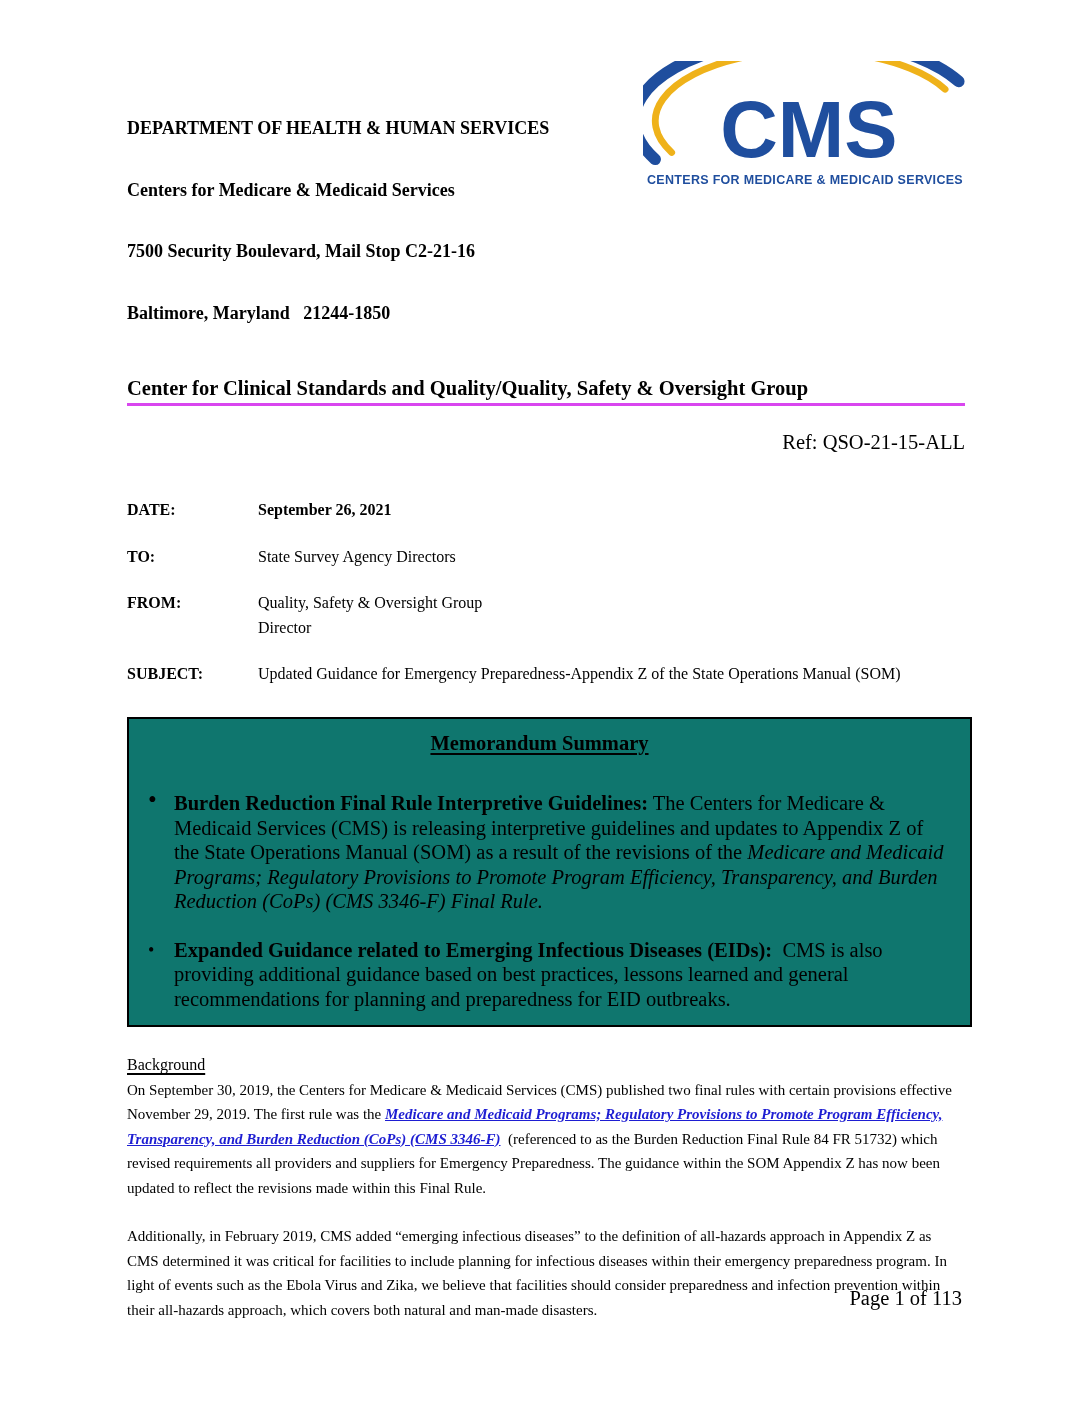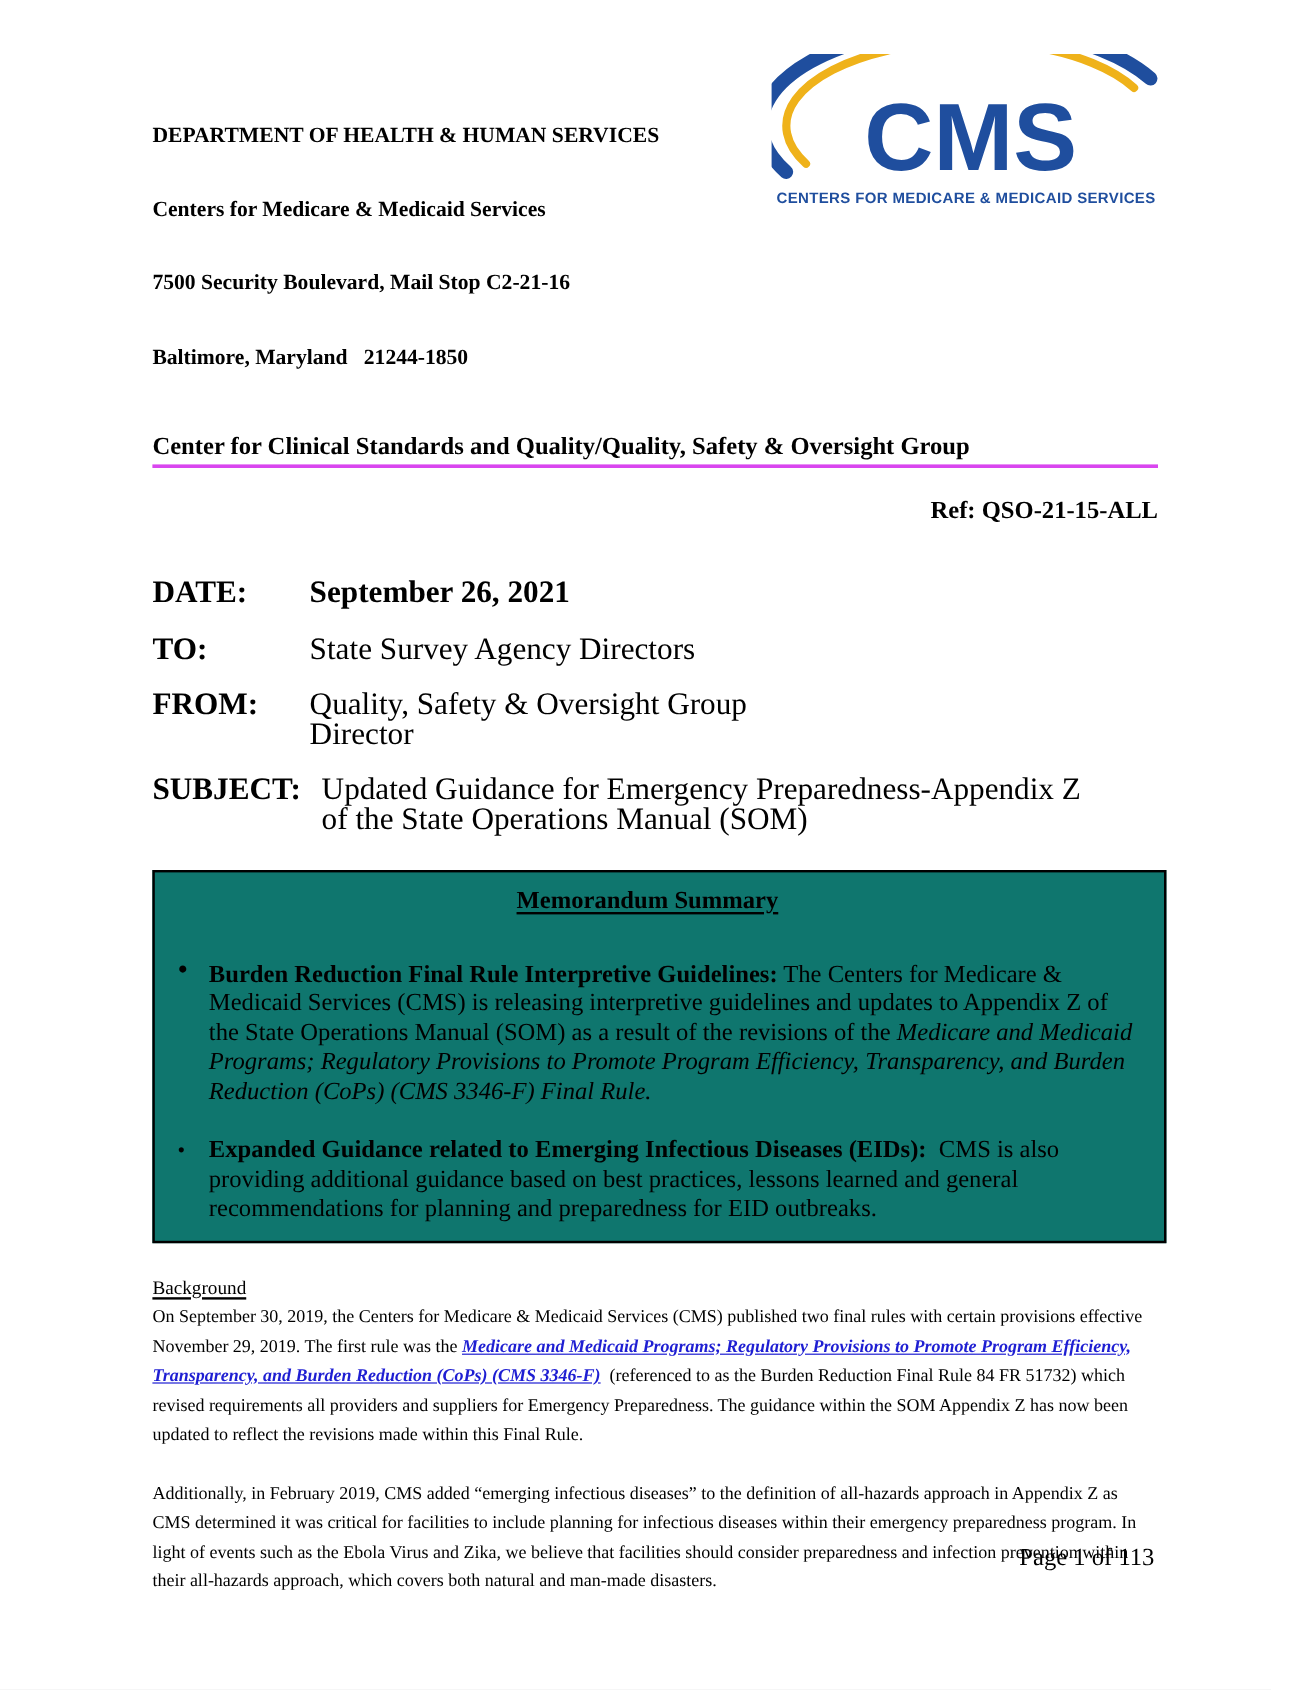--- a/index.html
+++ b/index.html
@@ -6,41 +6,41 @@
   .page {
     position:relative;
     width:1088px; height:1408px;
     background:#ffffff;
     font-family:"Liberation Serif","DejaVu Serif",serif;
     color:#000;
     overflow:hidden;
     margin:0 auto;
   }
   .content {
-    position:absolute; left:127px; top:0; width:838px;
+    position:absolute; left:127px; top:16px; width:838px;
   }
   
   .header-row { display:flex; justify-content:space-between; margin-top:45px; }
   .agency-block { padding-top:16px; font-weight:bold; font-size:18px; line-height:20.5px; white-space:pre; }
   .logo-block { width:322px; flex:0 0 auto; text-align:center; }
   .logo-tagline {
     font-family:"Liberation Sans","DejaVu Sans",sans-serif;
     font-weight:bold; font-size:12.5px; letter-spacing:0.3px;
     margin-top:0px; text-align:right; padding-right:2px;
   }
   
   .doc-title {
     margin-top:14px; font-weight:bold; font-size:20.5px; line-height:20.5px;
     padding-bottom:4px; border-bottom:3px solid #d946ef;
   }
-  .ref-line { margin-top:24px; text-align:right; font-weight:bold; font-size:20.5px; line-height:24.5px; }
+  .ref-line { margin-top:24px; text-align:right; font-weight:normal; font-size:20.5px; line-height:24.5px; }
   
-  .meta { margin-top:44px; font-size:26px; line-height:24.5px; }
+  .meta { margin-top:44px; font-size:16px; line-height:24.5px; }
   .meta-row { display:flex; margin-bottom:22px; }
-  .meta-row:last-child { margin-bottom:0;gap:10px; }
+  .meta-row:last-child { margin-bottom:0; }
   .meta-label { width:131px; flex:0 0 auto; font-weight:bold; }
   .meta-value { flex:1 1 auto; }
   .meta-value.bold { font-weight:bold; }
   .subject-value { max-width:645px; }
   
   .memo-box {
     margin-top:30px; width:845px; box-sizing:border-box;
     background:#0f766e; border:2.5px solid #000;
     padding:12px 20px 14px 0;
   }

